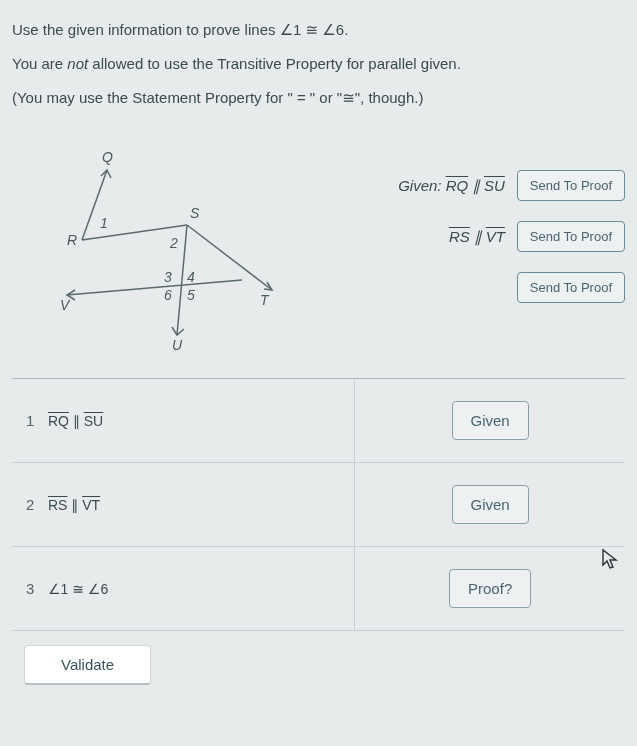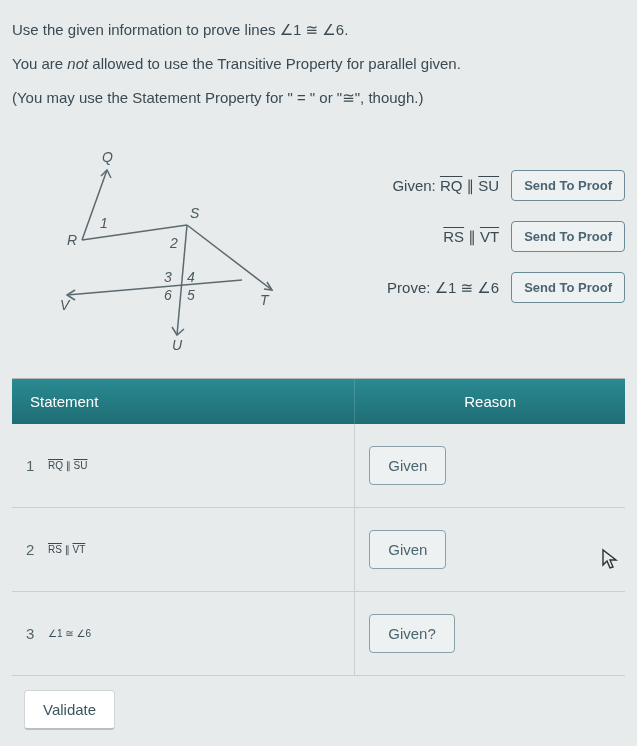--- a/index.html
+++ b/index.html
@@ -14,68 +14,67 @@
     overflow: hidden;
   }
   .instr { font-size: 15px; line-height: 1.6; margin-bottom: 10px; }
   .instr em { }
   .ov { text-decoration: overline; }
 
   .upper { display: flex; margin-top: 30px; }
   .diagram-wrap { width: 280px; height: 220px; position: relative; }
   .givens { flex: 1; padding-top: 30px; }
   .grow { display:flex; align-items:center; justify-content:flex-end; gap:12px; margin-bottom:20px; font-size:15px; }
-  .grow .lbl { min-width: 130px; text-align:right; }
+  .grow .lbl { min-width: 130px; text-align:right;font-style:italic; }
   .btn {
     border: 1px solid #6b8a96;
     border-radius: 4px;
     padding: 7px 12px;
     font-size: 13px;
     color: #4a6572;
     background: #eef1f2;
     cursor: pointer;
-    font-weight: bold;
   }
 
   .proof-table { margin-top: 18px; border-top: 1px solid #b0b8bb; }
   .thead {
     display:flex;
     background: linear-gradient(#2a8a92, #1f6d74);
     color: #fff;
     font-size: 15px;
   }
   .thead > div { padding: 14px 18px; }
   .col-stmt { flex: 0 0 56%; border-right: 1px solid rgba(255,255,255,0.25); }
   .col-reas { flex: 1; text-align:center; }
   .thead .col-stmt { border-right: 1px solid rgba(255,255,255,0.15); }
 
   .trow { display:flex; border-bottom: 1px solid #c9d0d2; background:#e8ebec; }
   .trow > div { padding: 22px 14px; display:flex; align-items:center; }
   .trow .col-stmt { border-right: 1px solid #c9d0d2; }
   .rownum { width: 22px; color:#546568; font-size:15px; }
-  .stmt-txt { font-size:10px; }
+  .stmt-txt { font-size:14px; }
   .reason-box {
     border: 1px solid #8aa0a8;
     border-radius: 4px;
     padding: 10px 18px;
     font-size: 15px;
     color: #4a6572;
     background:#eef1f2;
     cursor:pointer;
   }
-  .trow .col-reas { }
+  .trow .col-reas { justify-content:center; }
 
   .validate {
     display:inline-block;
     margin: 14px 12px 0 12px;
     background:#fff;
     border:1px solid #d0d6d8;
     border-bottom: 2px solid #b8c0c3;
     border-radius:4px;
-    padding: 10px 18px;
+    padding: 10px 36px;
     font-size:15px;
     color:#3a5560;
     cursor:pointer;
   }
   .cursor-icon { position:absolute; right:18px; top:548px; font-size:18px; color:#2a3235; pointer-events:none; }
 
   svg text { font-family: Arial; font-style: italic; fill:#4a5a60; font-size:14px; }
 </style>
 </head>
 <body>
@@ -134,35 +133,27 @@
       </span>
       <button class="btn">Send To Proof</button>
     </div>
     <div class="grow">
       <span class="lbl">
         <span class="ov">RS</span><span> ∥ </span><span class="ov">VT</span>
       </span>
       <button class="btn">Send To Proof</button>
     </div>
     <div class="grow">
-      <span class="lbl">
-        <span>Prove:</span>
-        <span>∠1 ≅ ∠6</span>
-      </span>
       <button class="btn">Send To Proof</button>
     </div>
   </div>
 </div>
 
 
 <div class="proof-table">
-  <div class="thead">
-    <div class="col-stmt">Statement</div>
-    <div class="col-reas">Reason</div>
-  </div>
 
   <div class="trow">
     <div class="col-stmt">
       <span class="rownum">1</span>
       <span class="stmt-txt">
         <span class="ov">RQ</span><span> ∥ </span><span class="ov">SU</span>
       </span>
     </div>
     <div class="col-reas">
       <div class="reason-box">Given</div>
@@ -180,21 +171,21 @@
       <div class="reason-box">Given</div>
     </div>
   </div>
 
   <div class="trow">
     <div class="col-stmt">
       <span class="rownum">3</span>
       <span class="stmt-txt">∠1 ≅ ∠6</span>
     </div>
     <div class="col-reas">
-      <div class="reason-box">Given?</div>
+      <div class="reason-box">Proof?</div>
     </div>
   </div>
 </div>
 
 <button class="validate">Validate</button>
 
 <span class="cursor-icon">
   <svg width="18" height="22" viewBox="0 0 18 22">
       <path d="M2 2 L2 17 L6 13 L9 20 L12 19 L9 12 L15 12 Z" fill="none" stroke="#2a3235" stroke-width="1.4"></path>
     </svg>

